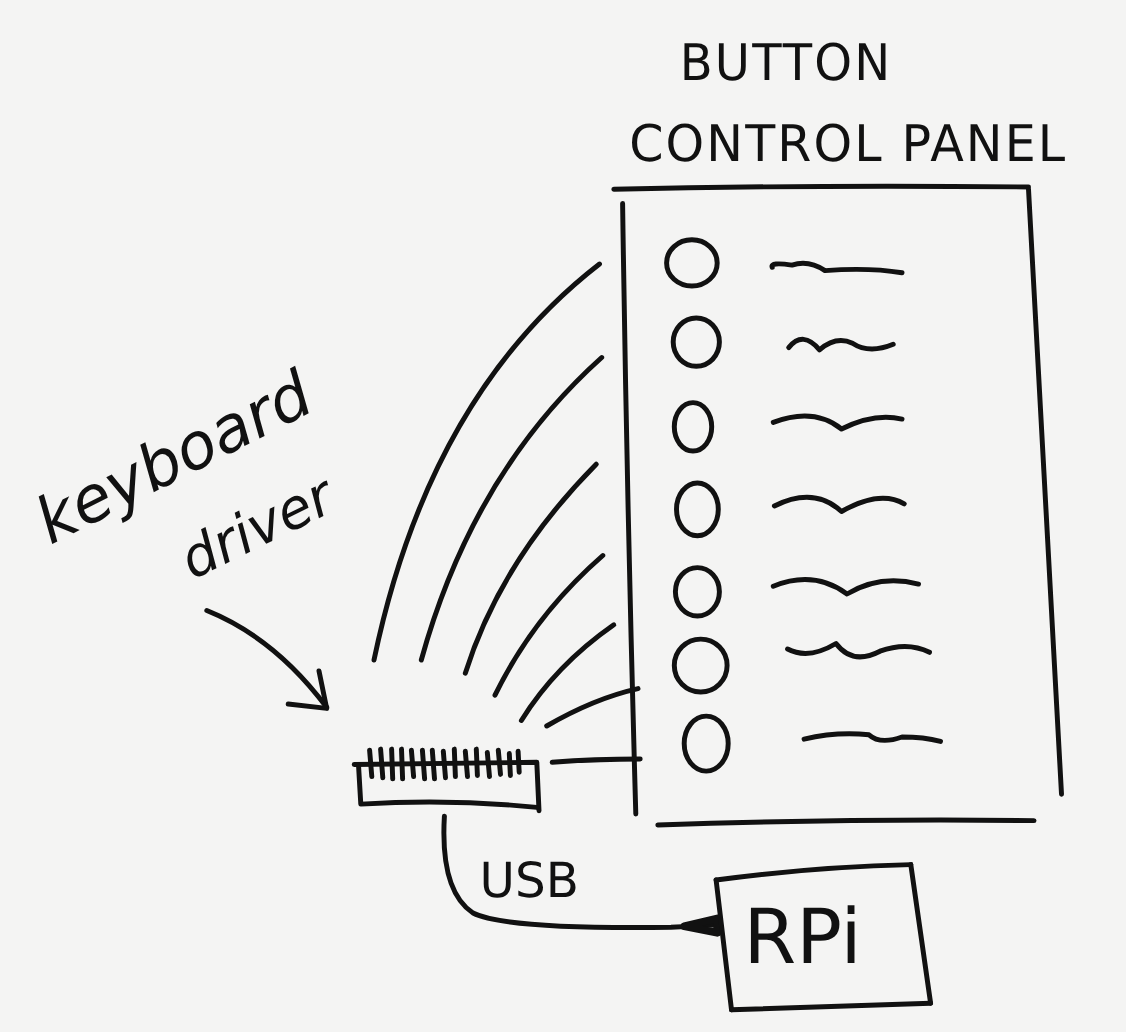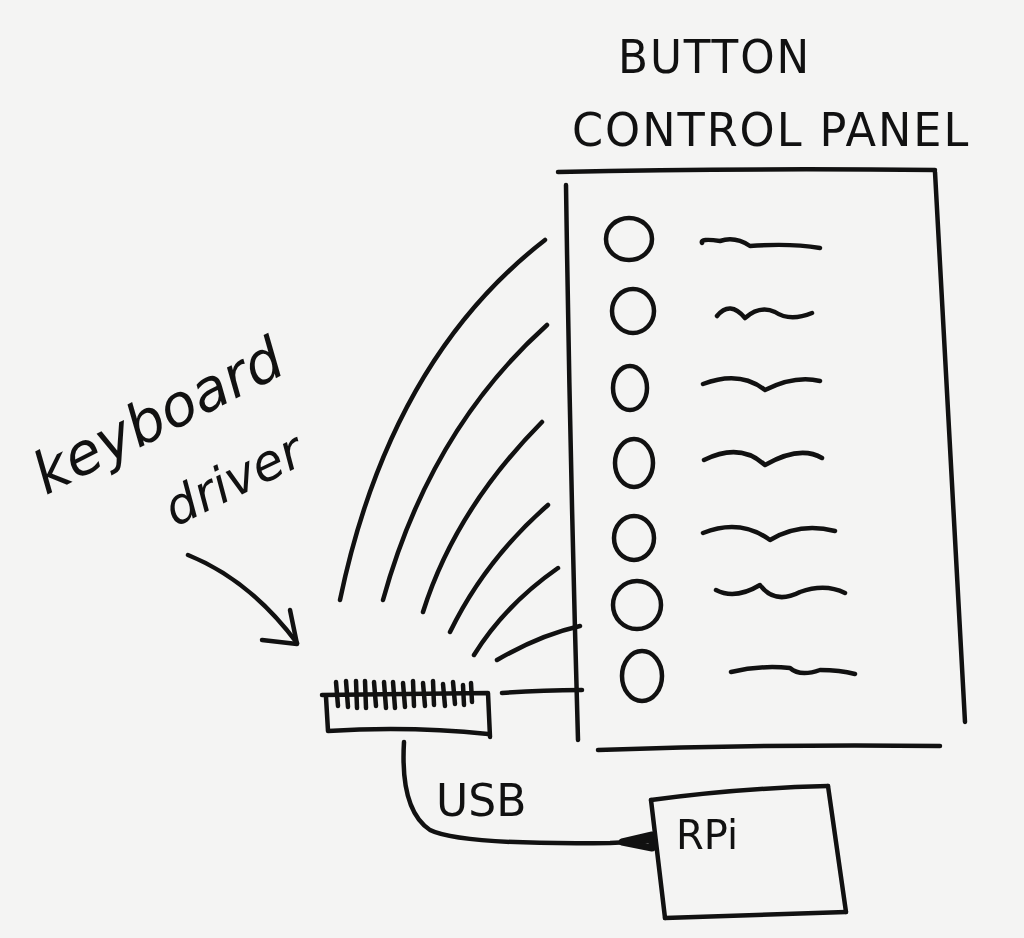--- a/index.html
+++ b/index.html
@@ -13,21 +13,21 @@
     .ink { stroke: #111; fill: none; stroke-width: 4.5; stroke-linecap: round; stroke-linejoin: round; }
     .label {
       position: absolute; color: #111; white-space: nowrap;
       font-family: "DejaVu Sans", sans-serif;
     }
     .title-1 { left: 618px; top: 30px; font-size: 46px; letter-spacing: 2px; font-weight: 400; transform: scaleX(0.95); transform-origin: left; }
     .title-2 { left: 572px; top: 103px; font-size: 46px; letter-spacing: 2px; transform: scaleX(0.97); transform-origin: left; }
     .kb-1 { left: 52px; top: 440px; font-size: 58px; transform: rotate(-27deg); transform-origin: left bottom; font-style: italic; }
     .kb-2 { left: 180px; top: 480px; font-size: 50px; transform: rotate(-26deg); transform-origin: left bottom; font-style: italic; }
     .usb { left: 436px; top: 775px; font-size: 44px; }
-    .rpi { left: 676px; top: 812px; font-size: 40px; }
+    .rpi { left: 676px; top: 812px; font-size: 69px; }
   </style>
 </head>
 <body>
 
 <svg id="canvas" width="1024" height="938" viewBox="0 0 1024 938">
 
   <g>
     <path class="ink" d="M558 172 Q740 168 935 170"></path>
     <path class="ink" d="M566 185 Q570 460 578 740"></path>
     <path class="ink" d="M935 172 Q950 450 965 722"></path>

